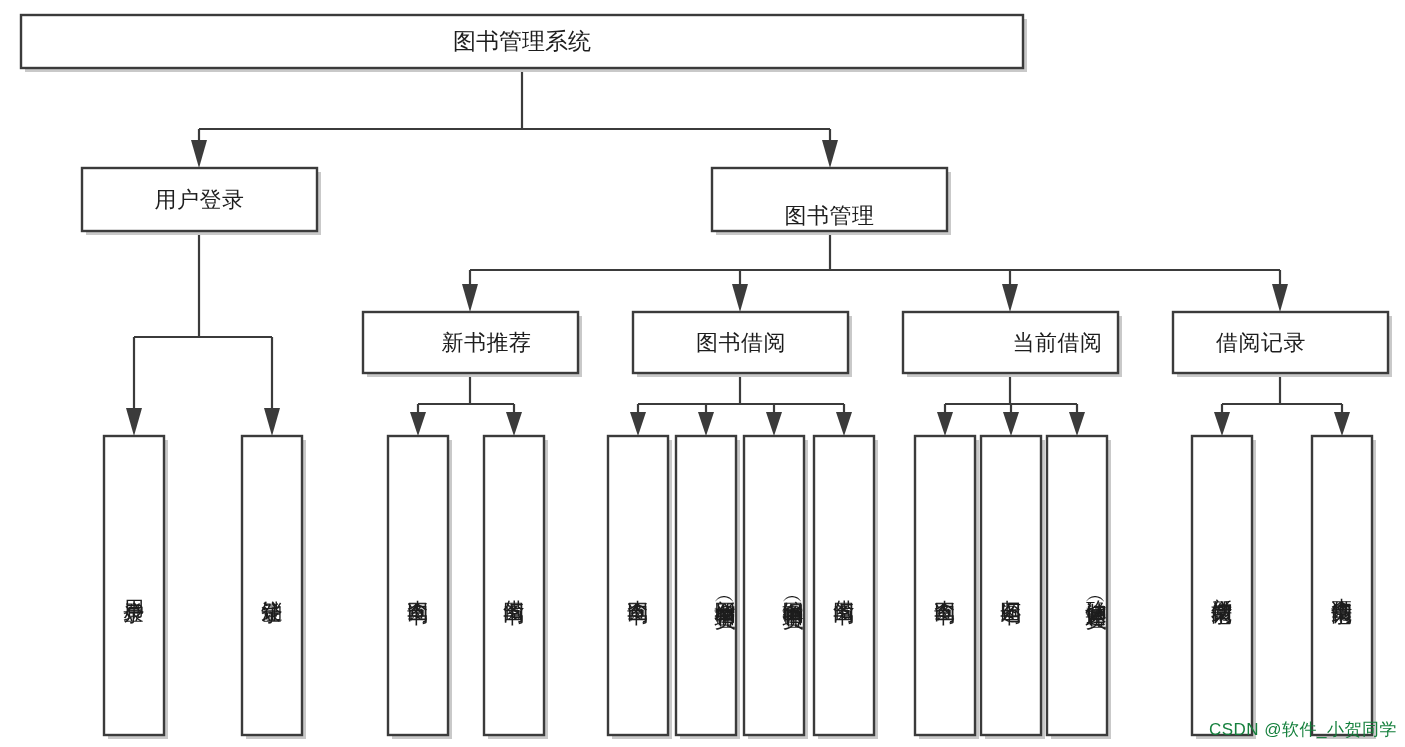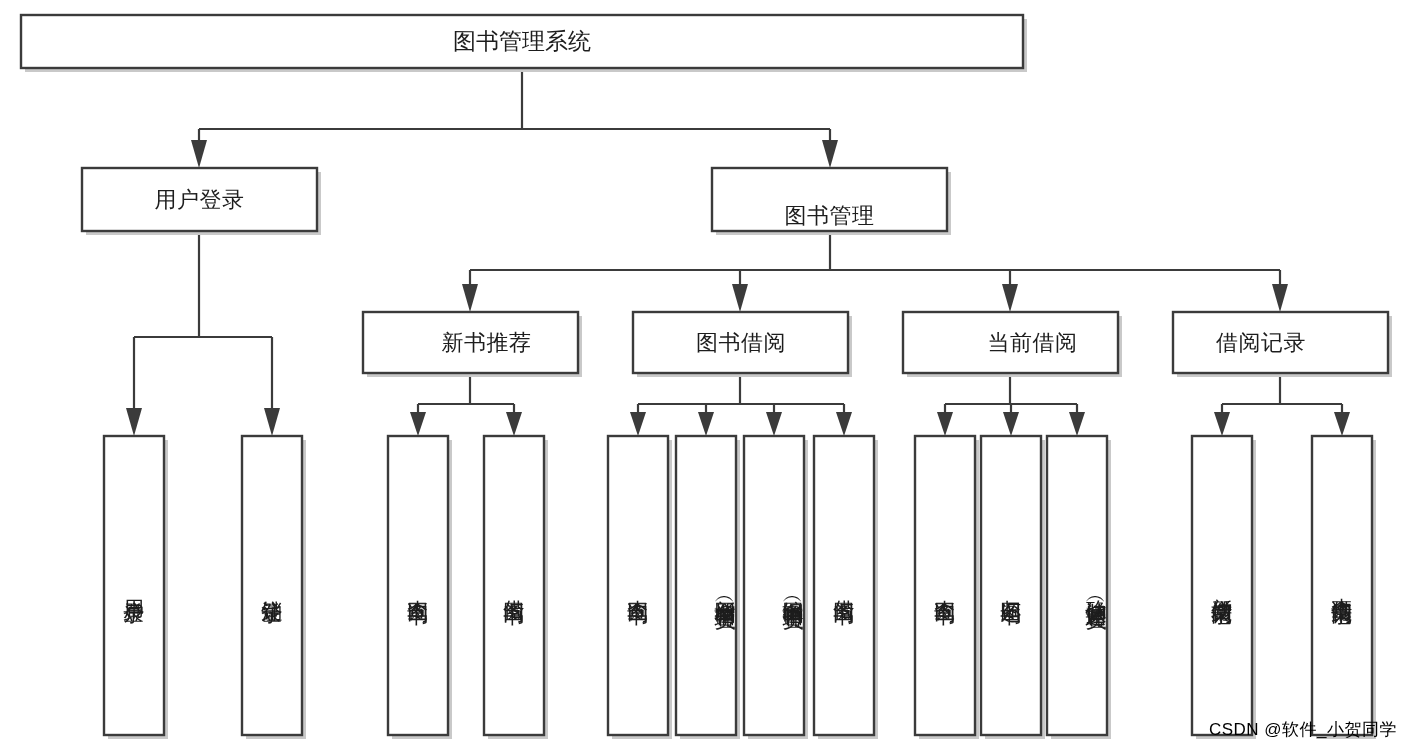--- a/index.html
+++ b/index.html
@@ -69,21 +69,21 @@
     text-orientation: upright;
     font-size: 21px;
     line-height: 1.02;
     letter-spacing: 1.5px;
   }
   #watermark {
     position: absolute;
     right: 8px;
     bottom: 6px;
     font-size: 17px;
-    color: #000000;
+    color: #15803d;
     font-family: "Liberation Sans", "DejaVu Sans", sans-serif;
     letter-spacing: 0.5px;
     white-space: nowrap;
     pointer-events: none;
   }
 </style>
 </head>
 <body>
 
 <div id="diagram-root">
@@ -219,21 +219,21 @@
     <rect class="node-box" x="1312" y="436" width="60" height="299"></rect>
   </svg>
 
   <div class="node-label root" style="left:21px; top:15px; width:1002px; height:53px;">图书管理系统</div>
 
   <div class="node-label horiz" style="left:82px; top:168px; width:235px; height:63px;">用户登录</div>
   <div class="node-label horiz" style="left:712px; top:180px; width:235px; height:71px;">图书管理</div>
 
   <div class="node-label horiz" style="left:363px; top:312px; width:215px; height:61px;margin-left:16px;">新书推荐</div>
   <div class="node-label horiz" style="left:633px; top:312px; width:216px; height:61px;">图书借阅</div>
-  <div class="node-label horiz" style="left:925px; top:312px; width:215px; height:61px;">当前借阅</div>
+  <div class="node-label horiz" style="left:950px; top:312px; width:215px; height:61px;">当前借阅</div>
   <div class="node-label horiz" style="left:1173px; top:312px; width:176px; height:61px;">借阅记录</div>
 
   <div class="node-label vert" style="left:104px; top:436px; width:60px; height:299px;">用户登录</div>
   <div class="node-label vert" style="left:242px; top:436px; width:60px; height:299px;">注销登录</div>
 
   <div class="node-label vert" style="left:388px; top:436px; width:60px; height:299px;">查询图书</div>
   <div class="node-label vert" style="left:484px; top:436px; width:60px; height:299px;">借阅图书</div>
 
   <div class="node-label vert" style="left:608px; top:436px; width:60px; height:299px;">查询图书</div>
   <div class="node-label vert" style="left:676px; top:436px; width:60px; height:299px; align-items:flex-start; padding-top:8px;">新增图书（管理员）</div>

